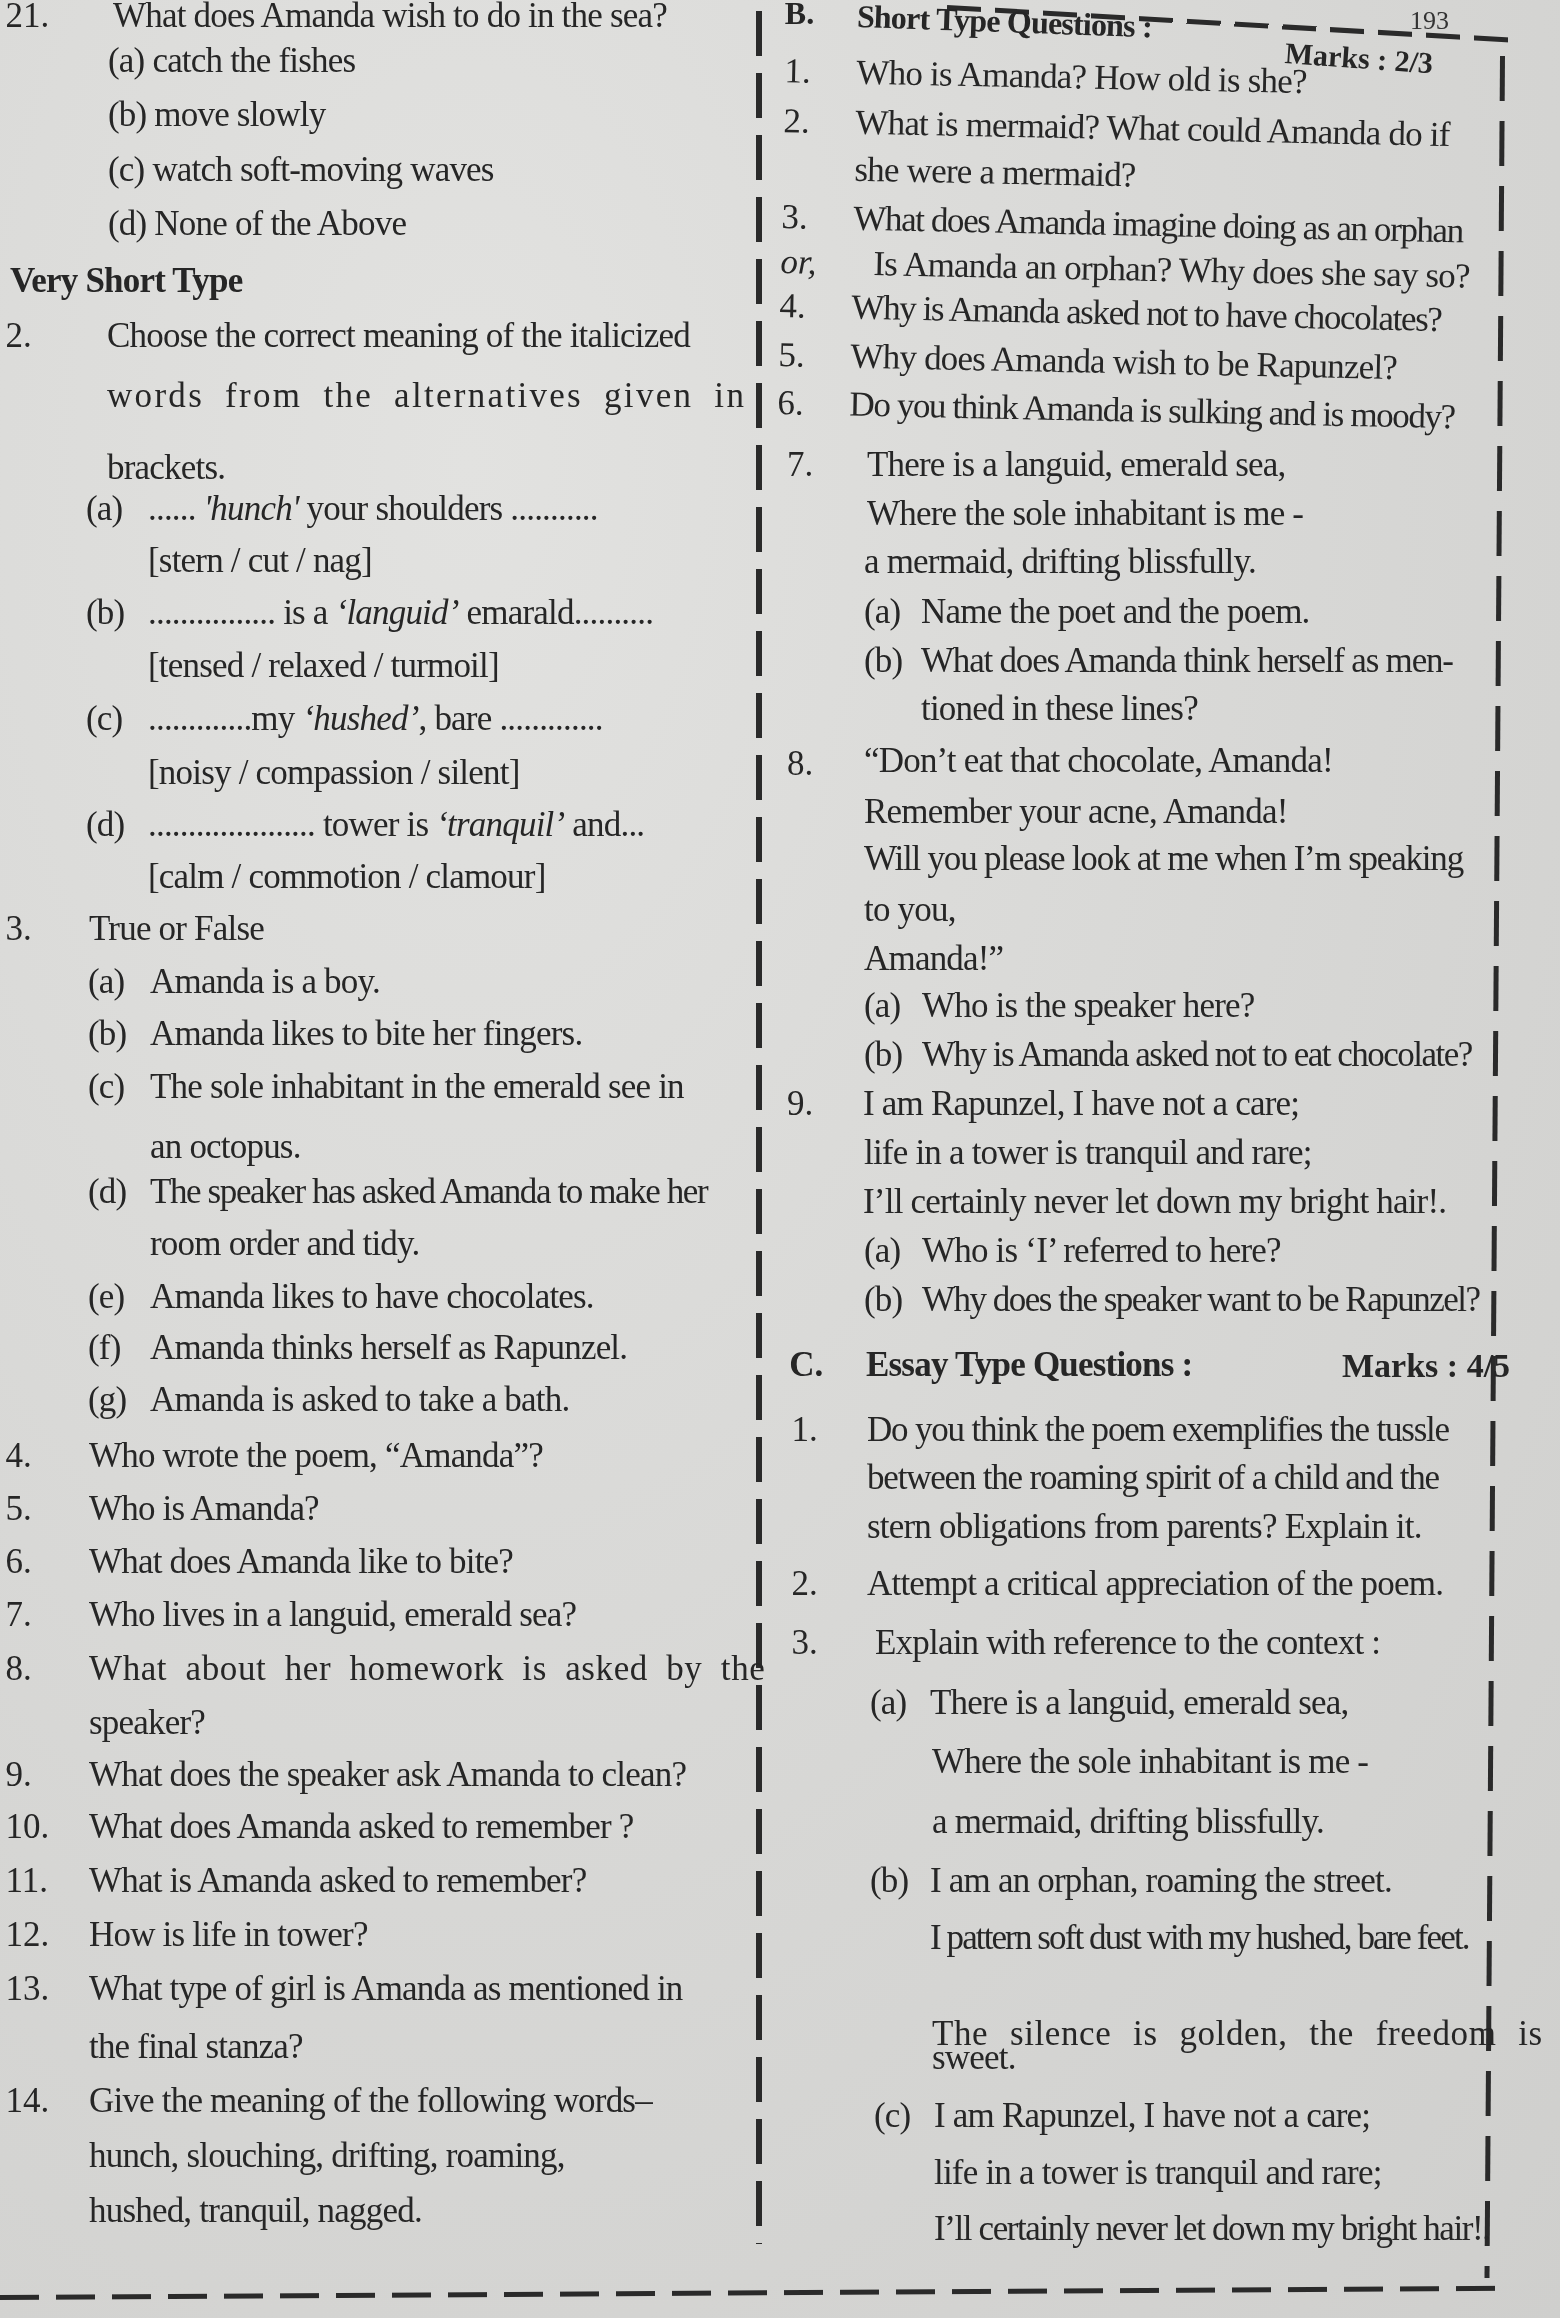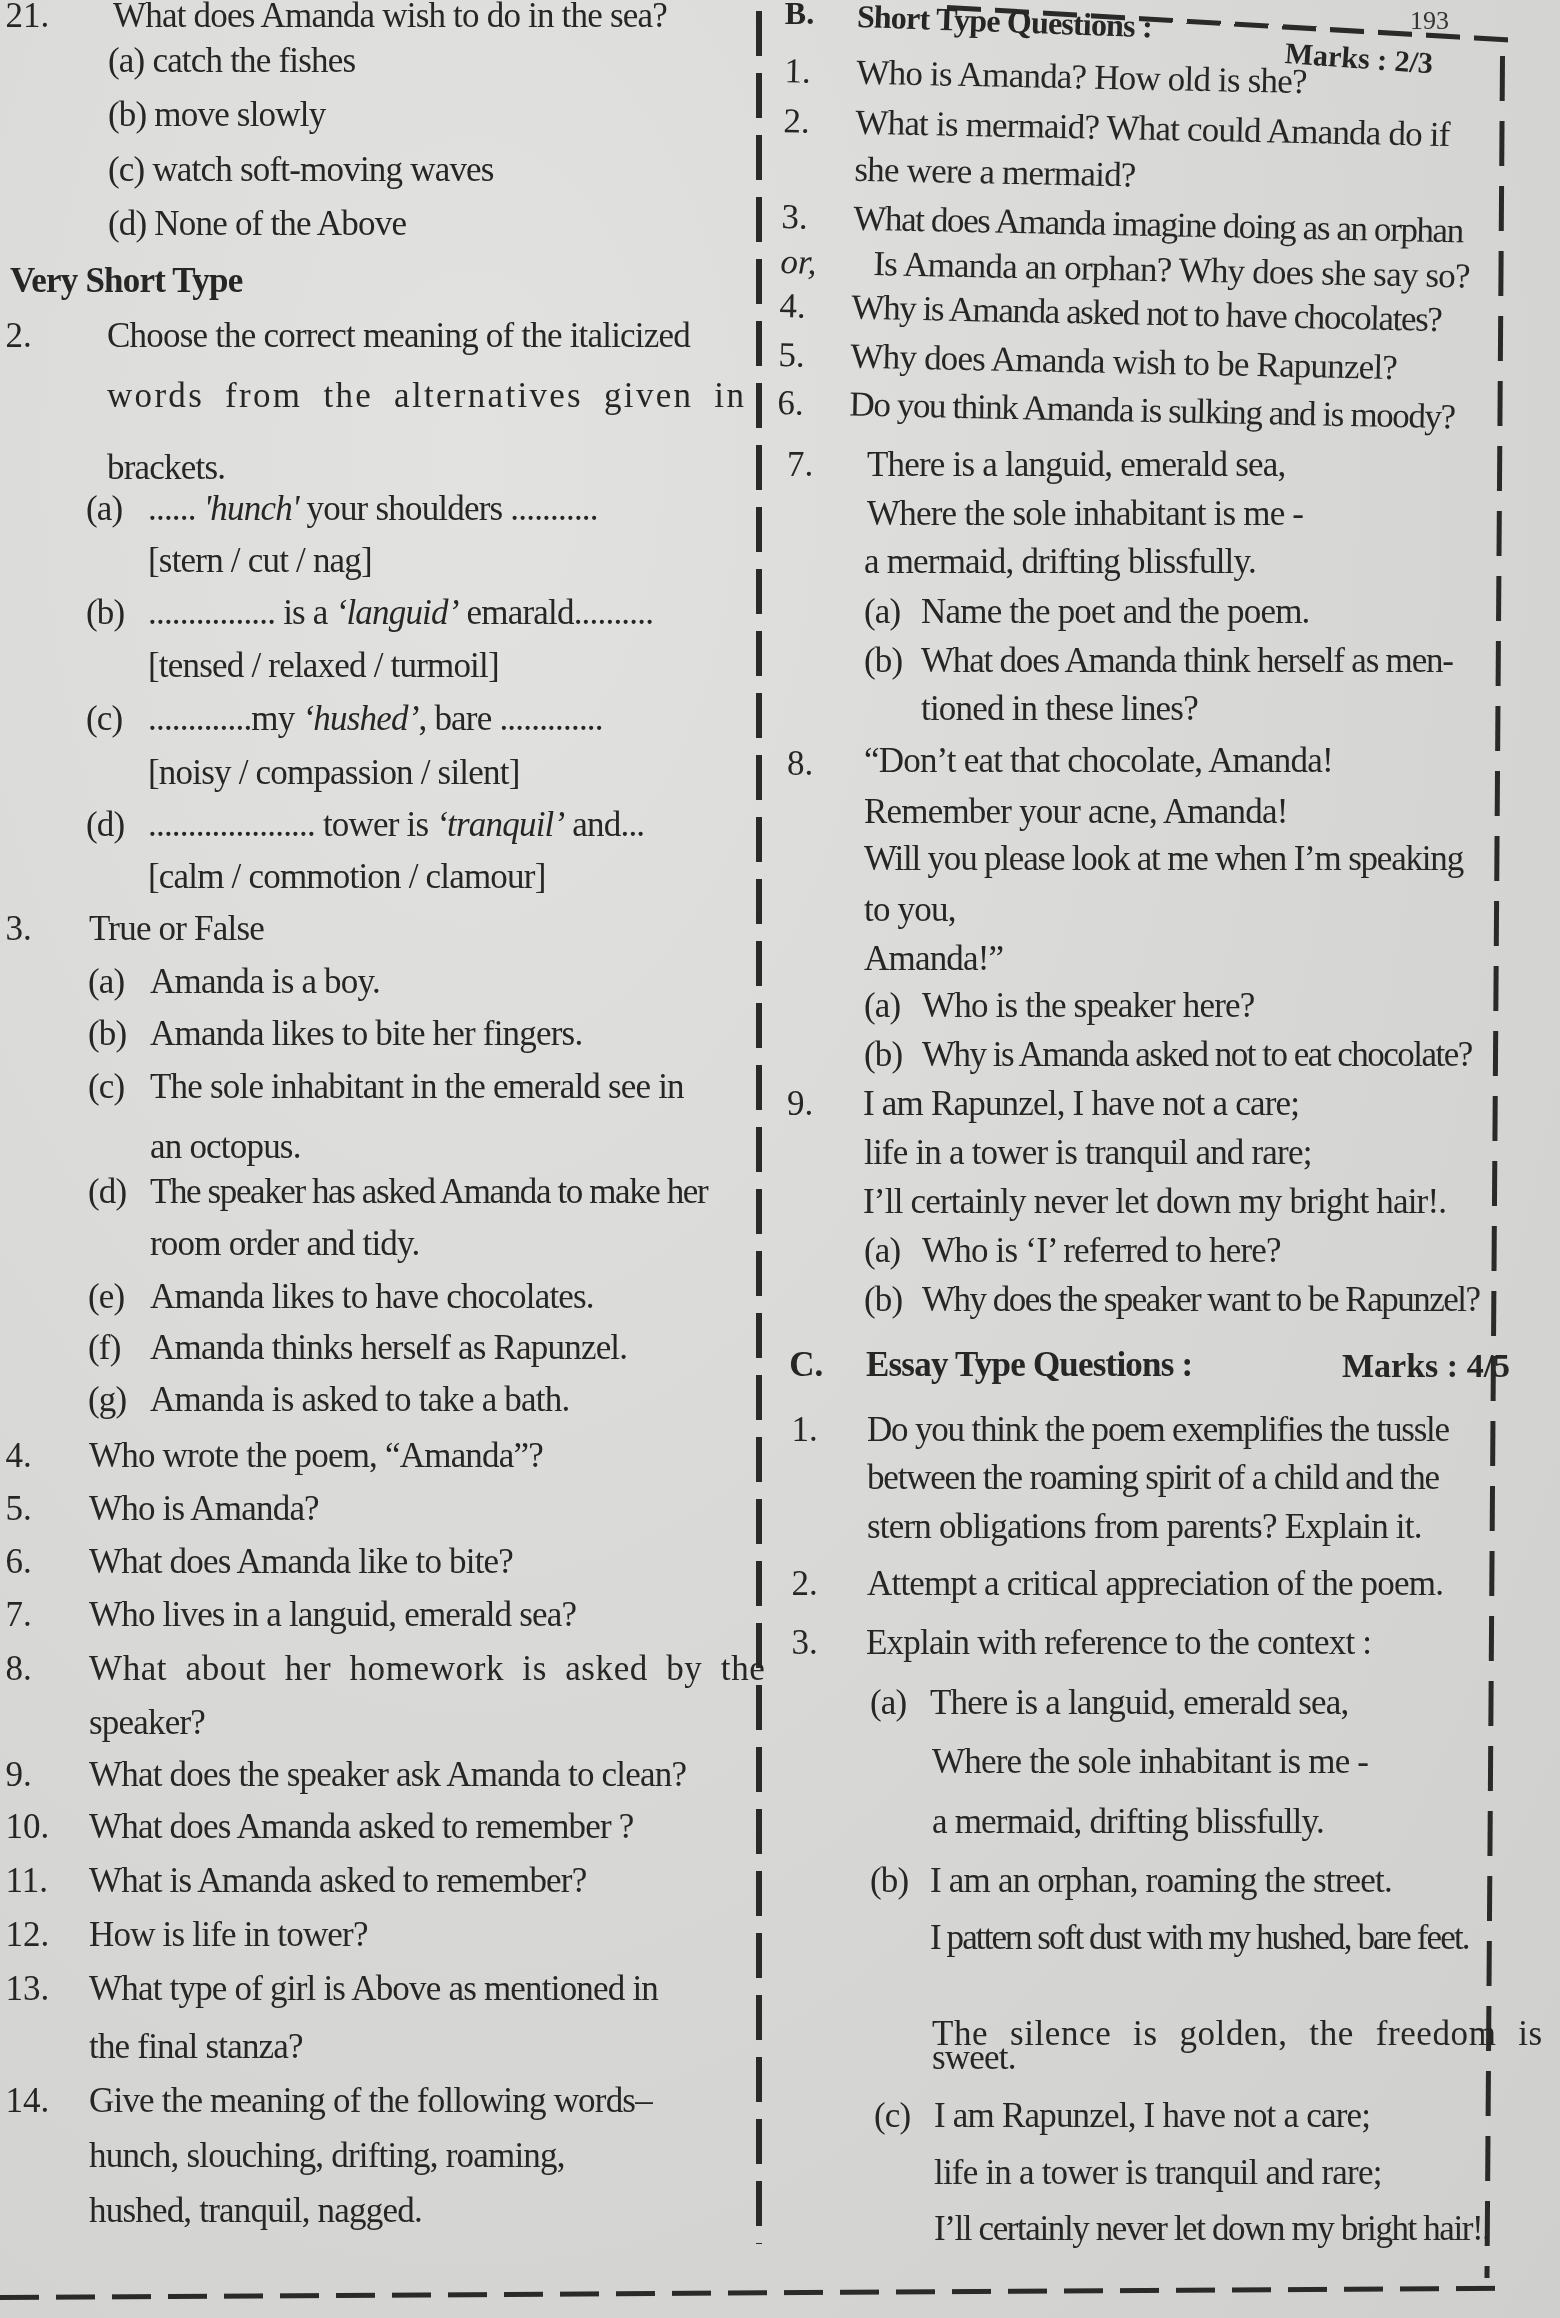--- a/index.html
+++ b/index.html
@@ -232,21 +232,21 @@
       <span class="num" style="left:5.6px;top:1807px;">10.</span>
       <span class="line" style="left:89px;top:1807px;">What does Amanda asked to remember ?</span>
 
       <span class="num" style="left:5.6px;top:1861px;">11.</span>
       <span class="line" style="left:89px;top:1861px;">What is Amanda asked to remember?</span>
 
       <span class="num" style="left:5.6px;top:1915px;">12.</span>
       <span class="line" style="left:89px;top:1915px;">How is life in tower?</span>
 
       <span class="num" style="left:5.6px;top:1969px;">13.</span>
-      <span class="line" style="left:89px;top:1969px;">What type of girl is Above as mentioned in</span>
+      <span class="line" style="left:89px;top:1969px;">What type of girl is Amanda as mentioned in</span>
       <span class="line" style="left:89px;top:2027px;">the final stanza?</span>
 
       <span class="num" style="left:5.6px;top:2081px;">14.</span>
       <span class="line" style="left:89px;top:2081px;">Give the meaning of the following words–</span>
       <span class="line" style="left:89px;top:2136px;">hunch, slouching, drifting, roaming,</span>
       <span class="line" style="left:89px;top:2191px;">hushed, tranquil, nagged.</span>
     </div>
   </div>
 
   <div class="col col-right">
@@ -326,21 +326,21 @@
     <div>
       <span class="num" style="left:13.5px;top:1410px;">1.</span>
       <span class="line" style="left:89px;top:1410px;letter-spacing:-1.2px;">Do you think the poem exemplifies the tussle</span>
       <span class="line" style="left:89px;top:1458px;letter-spacing:-1.2px;">between the roaming spirit of a child and the</span>
       <span class="line" style="left:89px;top:1507px;">stern obligations from parents? Explain it.</span>
 
       <span class="num" style="left:13.5px;top:1564px;">2.</span>
       <span class="line" style="left:89px;top:1564px;">Attempt a critical appreciation of the poem.</span>
 
       <span class="num" style="left:13.5px;top:1623px;">3.</span>
-      <span class="line" style="left:88px;top:1623px;">Explain with reference to the context :</span>
+      <span class="line" style="left:97px;top:1623px;">Explain with reference to the context :</span>
     </div>
 
     <div>
       <span class="line" style="left:92px;top:1683px;">(a)</span>
       <span class="line" style="left:152px;top:1683px;">There is a languid, emerald sea,</span>
       <span class="line" style="left:154px;top:1742px;">Where the sole inhabitant is me -</span>
       <span class="line" style="left:154px;top:1802px;">a mermaid, drifting blissfully.</span>
 
       <span class="line" style="left:92px;top:1861px;">(b)</span>
       <span class="line" style="left:152px;top:1861px;">I am an orphan, roaming the street.</span>

